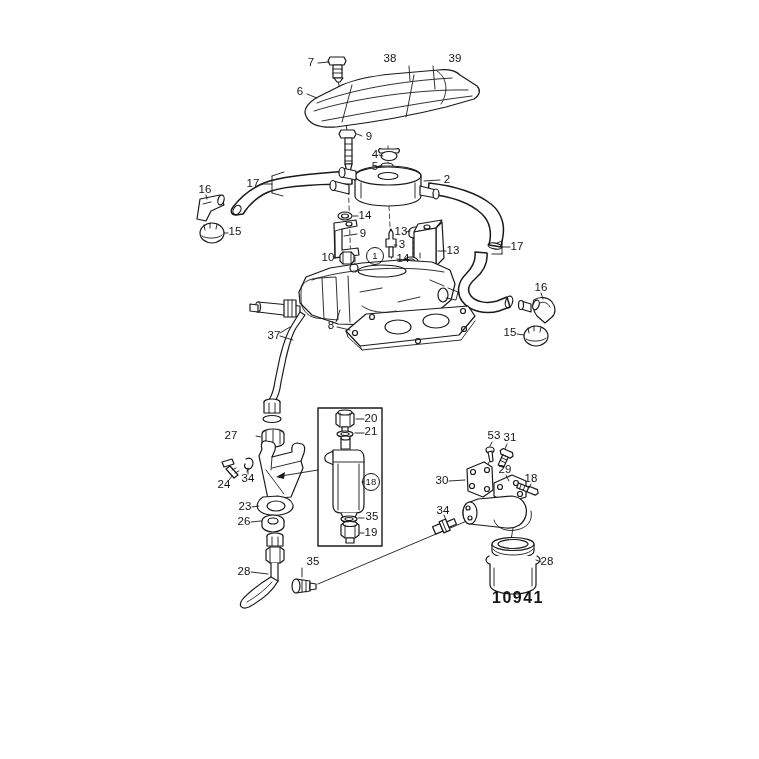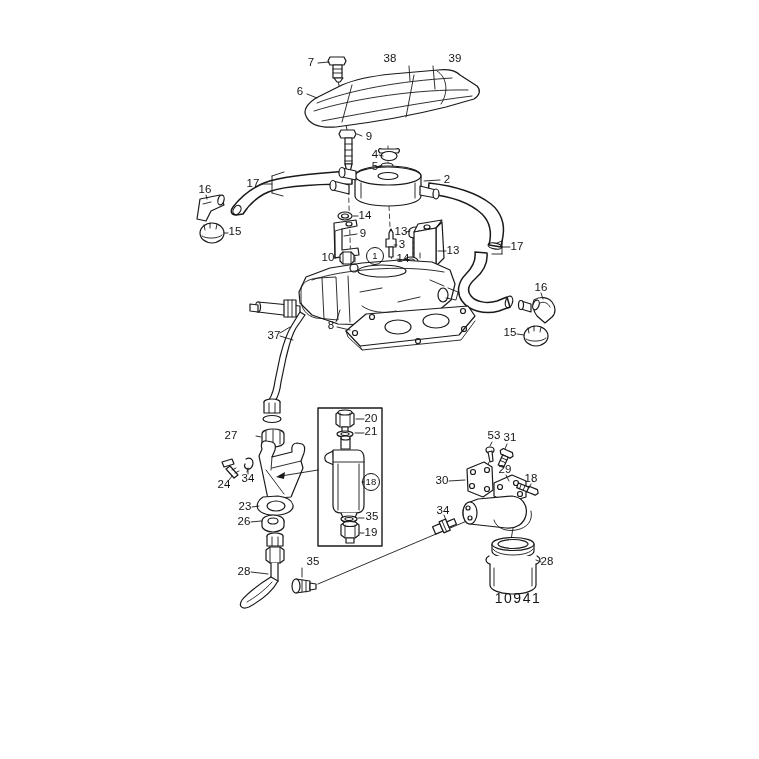--- a/index.html
+++ b/index.html
@@ -3,22 +3,22 @@
 <meta charset="utf-8">
 <style>
   html,body{margin:0;padding:0;background:#ffffff;}
   .stage{position:relative;width:759px;height:759px;background:#ffffff;overflow:hidden;
          font-family:"Liberation Sans",sans-serif;}
   .stage svg{position:absolute;left:0;top:0;}
   .callout{position:absolute;transform:translate(-50%,-50%);font-size:11.5px;color:#141414;
            letter-spacing:0.2px;white-space:nowrap;line-height:1;}
   .callout.circled{width:16px;height:16px;border:1.2px solid #141414;border-radius:50%;
            display:flex;align-items:center;justify-content:center;font-size:9.5px;}
-  .drawing-number{position:absolute;transform:translate(-50%,-50%);font-size:14px;color:#141414;
-           letter-spacing:1.5px;}
+  .drawing-number{position:absolute;transform:translate(-50%,-50%);font-size:16px;color:#141414;
+           letter-spacing:1.5px;font-weight:bold;}
   
   .ln{stroke:#1a1a1a;stroke-width:1.2;fill:none;stroke-linecap:round;stroke-linejoin:round;}
   .f{fill:#ffffff;}
   .thin{stroke-width:0.9;}
   .thick{stroke-width:1.5;}
   .dash{stroke-dasharray:4.5,3.5;stroke-width:0.8;}
 </style>
 </head>
 <body>
 

